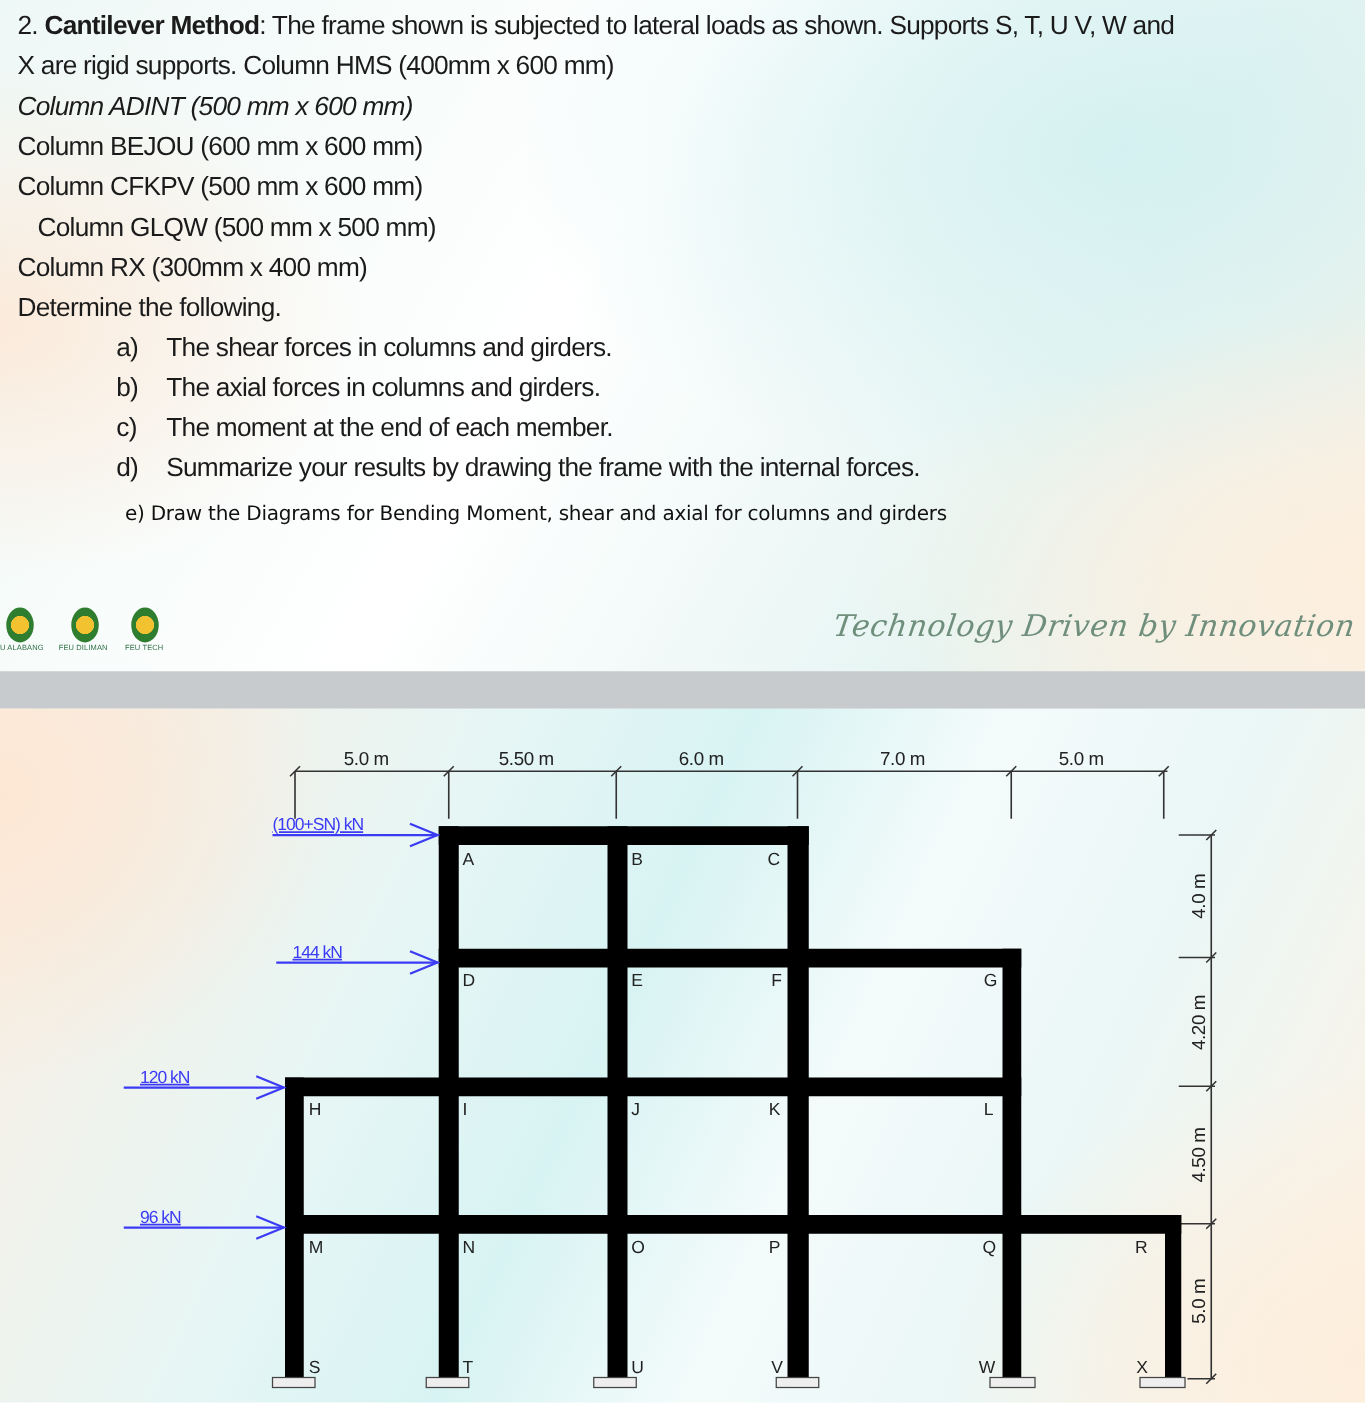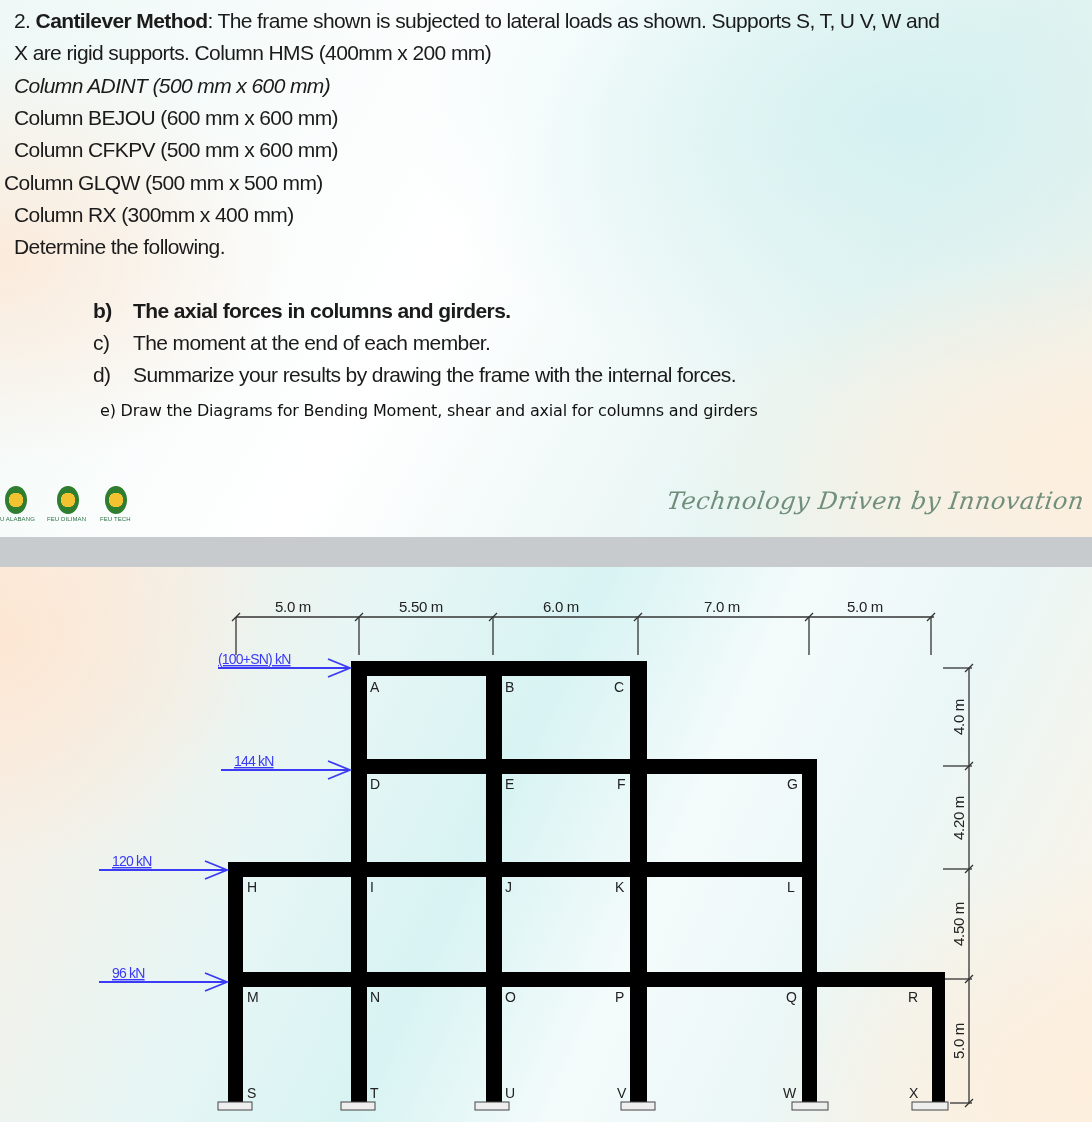--- a/index.html
+++ b/index.html
@@ -49,29 +49,32 @@
 </style>
 </head>
 <body>
 
 <div class="slide" id="slide-top">
 
   <div class="txt" style="left:14px; top:8px;">
     <span>2.</span>
     <b>Cantilever Method</b><span>: The frame shown is subjected to lateral loads as shown. Supports S, T, U V, W and</span>
   </div>
-  <div class="txt" style="left:14px; top:40px;">X are rigid supports. Column HMS (400mm x 200 mm)</div>
+  <div class="txt" style="left:14px; top:40px;">X are rigid supports. Column HMS (400mm x 600 mm)</div>
   <div class="txt" style="left:14px; top:73px;font-style:italic;">Column ADINT (500 mm x 600 mm)</div>
   <div class="txt" style="left:14px; top:105px;">Column BEJOU (600 mm x 600 mm)</div>
   <div class="txt" style="left:14px; top:137px;">Column CFKPV (500 mm x 600 mm)</div>
-  <div class="txt" style="left:4px; top:170px;text-align:center;">Column GLQW (500 mm x 500 mm)</div>
+  <div class="txt" style="left:30px; top:170px;text-align:center;">Column GLQW (500 mm x 500 mm)</div>
   <div class="txt" style="left:14px; top:202px;">Column RX (300mm x 400 mm)</div>
   <div class="txt" style="left:14px; top:234px;">Determine the following.</div>
 
-  <div class="item" style="left:93px; top:298px;font-weight:bold;">
+  <div class="item" style="left:93px; top:266px;">
+    <span class="lbl">a)</span><span>The shear forces in columns and girders.</span>
+  </div>
+  <div class="item" style="left:93px; top:298px;">
     <span class="lbl">b)</span><span>The axial forces in columns and girders.</span>
   </div>
   <div class="item" style="left:93px; top:330px;">
     <span class="lbl">c)</span><span>The moment at the end of each member.</span>
   </div>
   <div class="item" style="left:93px; top:362px;">
     <span class="lbl">d)</span><span>Summarize your results by drawing the frame with the internal forces.</span>
   </div>
   <div class="item-e" style="left:100px; top:401px;">e) Draw the Diagrams for Bending Moment, shear and axial for columns and girders</div>
 

